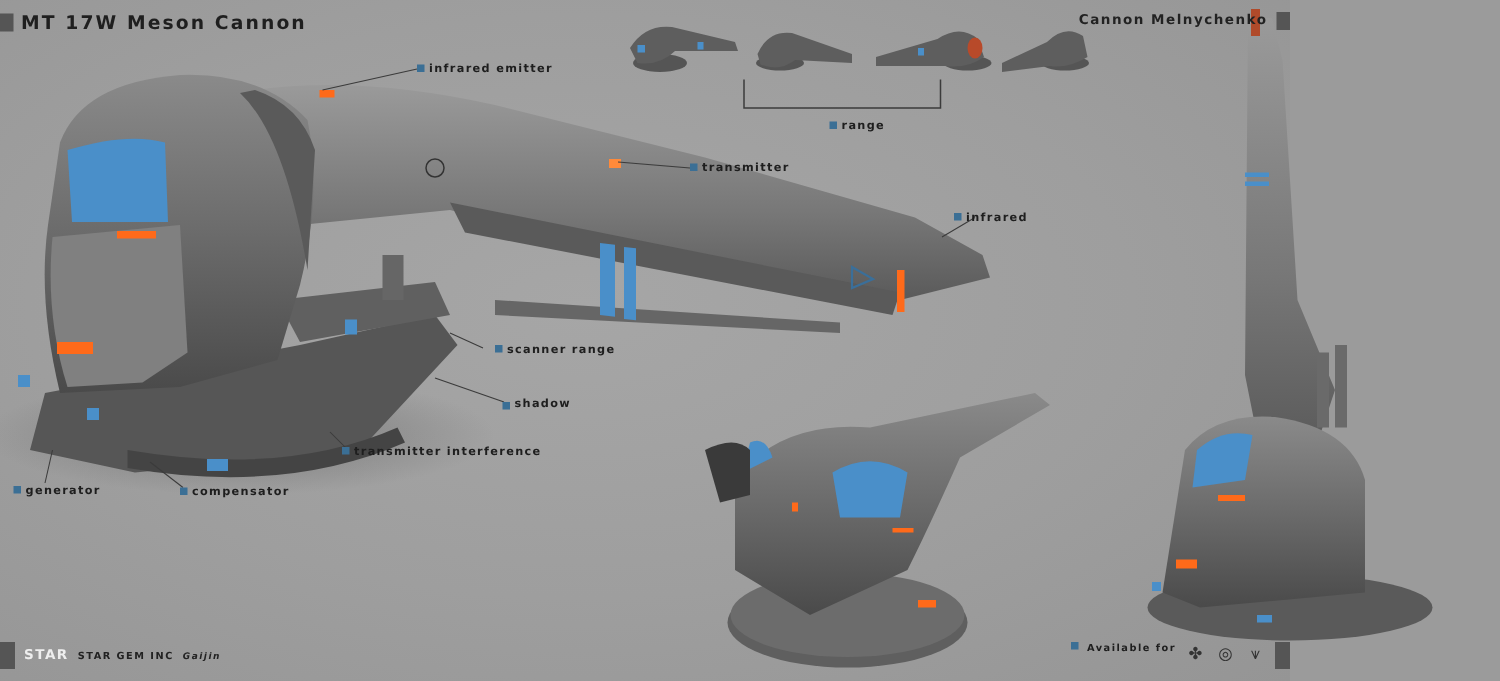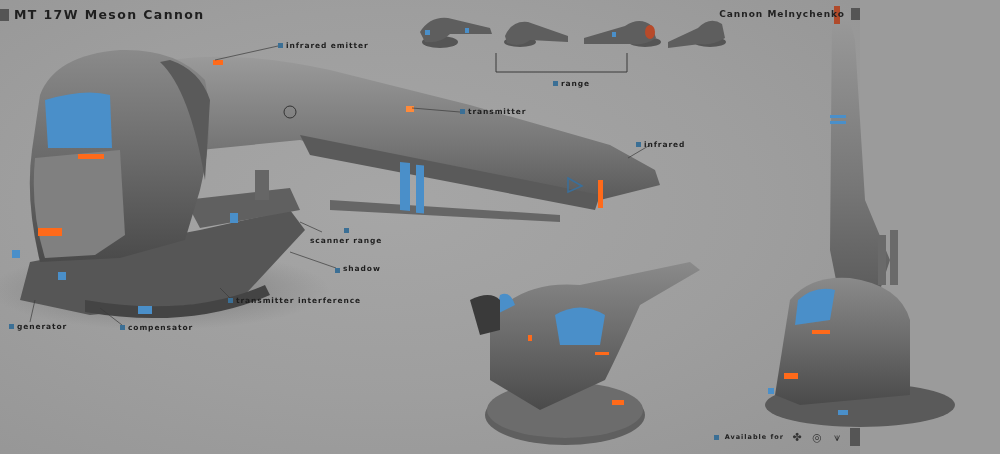--- a/index.html
+++ b/index.html
@@ -14,21 +14,21 @@
   .author{font-size:9px;letter-spacing:1px;color:#222;font-weight:bold;}
   .author-mark{width:9px;height:12px;background:#555;}
   .label{display:flex;align-items:center;gap:3px;font-size:7.5px;letter-spacing:0.9px;color:#1e1e1e;white-space:nowrap;font-weight:bold;}
   .bullet{width:5px;height:5px;background:#3b6f95;}
   svg.scene{position:absolute;left:0;top:0;}
   .footer-left{left:0;top:428px;display:flex;align-items:center;gap:6px;}
   .footer-bar{width:10px;height:18px;background:#555;}
   .logo{font-size:9px;font-weight:bold;color:#eee;letter-spacing:1px;font-family:"DejaVu Sans",sans-serif;}
   .logo.dark{color:#222;font-size:6.5px;}
   .logo.small{color:#222;font-size:6px;font-style:italic;}
-  .footer-right{right:0;top:428px;display:flex;align-items:center;gap:6px;}
+  .footer-right{right:0;top:428px;display:flex;align-items:flex-start;gap:6px;}
   .avail{font-size:6.5px;letter-spacing:1px;color:#1e1e1e;font-weight:bold;}
   .plat{width:14px;height:14px;display:flex;align-items:center;justify-content:center;color:#333;font-size:11px;}
   .footer-mark{width:10px;height:18px;background:#555;}
 </style>
 </head>
 <body>
 
 <div class="canvas">
 
   <svg class="scene" width="1000" height="454" viewBox="0 0 1000 454">
@@ -160,21 +160,21 @@
     <span>infrared emitter</span>
   </div>
   <div class="abs label" style="left:460px;top:107px;">
     <span class="bullet"></span>
     <span>transmitter</span>
   </div>
   <div class="abs label" style="left:636px;top:140px;">
     <span class="bullet"></span>
     <span>infrared</span>
   </div>
-  <div class="abs label" style="left:310px;top:228px;flex-direction:column;">
+  <div class="abs label" style="left:330px;top:228px;">
     <span class="bullet"></span>
     <span>scanner range</span>
   </div>
   <div class="abs label" style="left:335px;top:264px;align-items:flex-end;">
     <span class="bullet"></span>
     <span>shadow</span>
   </div>
   <div class="abs label" style="left:228px;top:296px;">
     <span class="bullet"></span>
     <span>transmitter interference</span>
@@ -186,20 +186,26 @@
   <div class="abs label" style="left:120px;top:323px;">
     <span class="bullet"></span>
     <span>compensator</span>
   </div>
 
   <div class="abs label" style="left:553px;top:79px;">
     <span class="bullet"></span>
     <span>range</span>
   </div>
 
+  <div class="abs footer-left">
+    <div class="footer-bar"></div>
+    <span class="logo">STAR</span>
+    <span class="logo dark">STAR GEM INC</span>
+    <span class="logo small">Gaijin</span>
+  </div>
 
   <div class="abs footer-right">
     <span class="bullet"></span>
     <span class="avail">Available for</span>
     <span class="plat">✤</span>
     <span class="plat">◎</span>
     <span class="plat">⩛</span>
     <div class="footer-mark"></div>
   </div>
 

